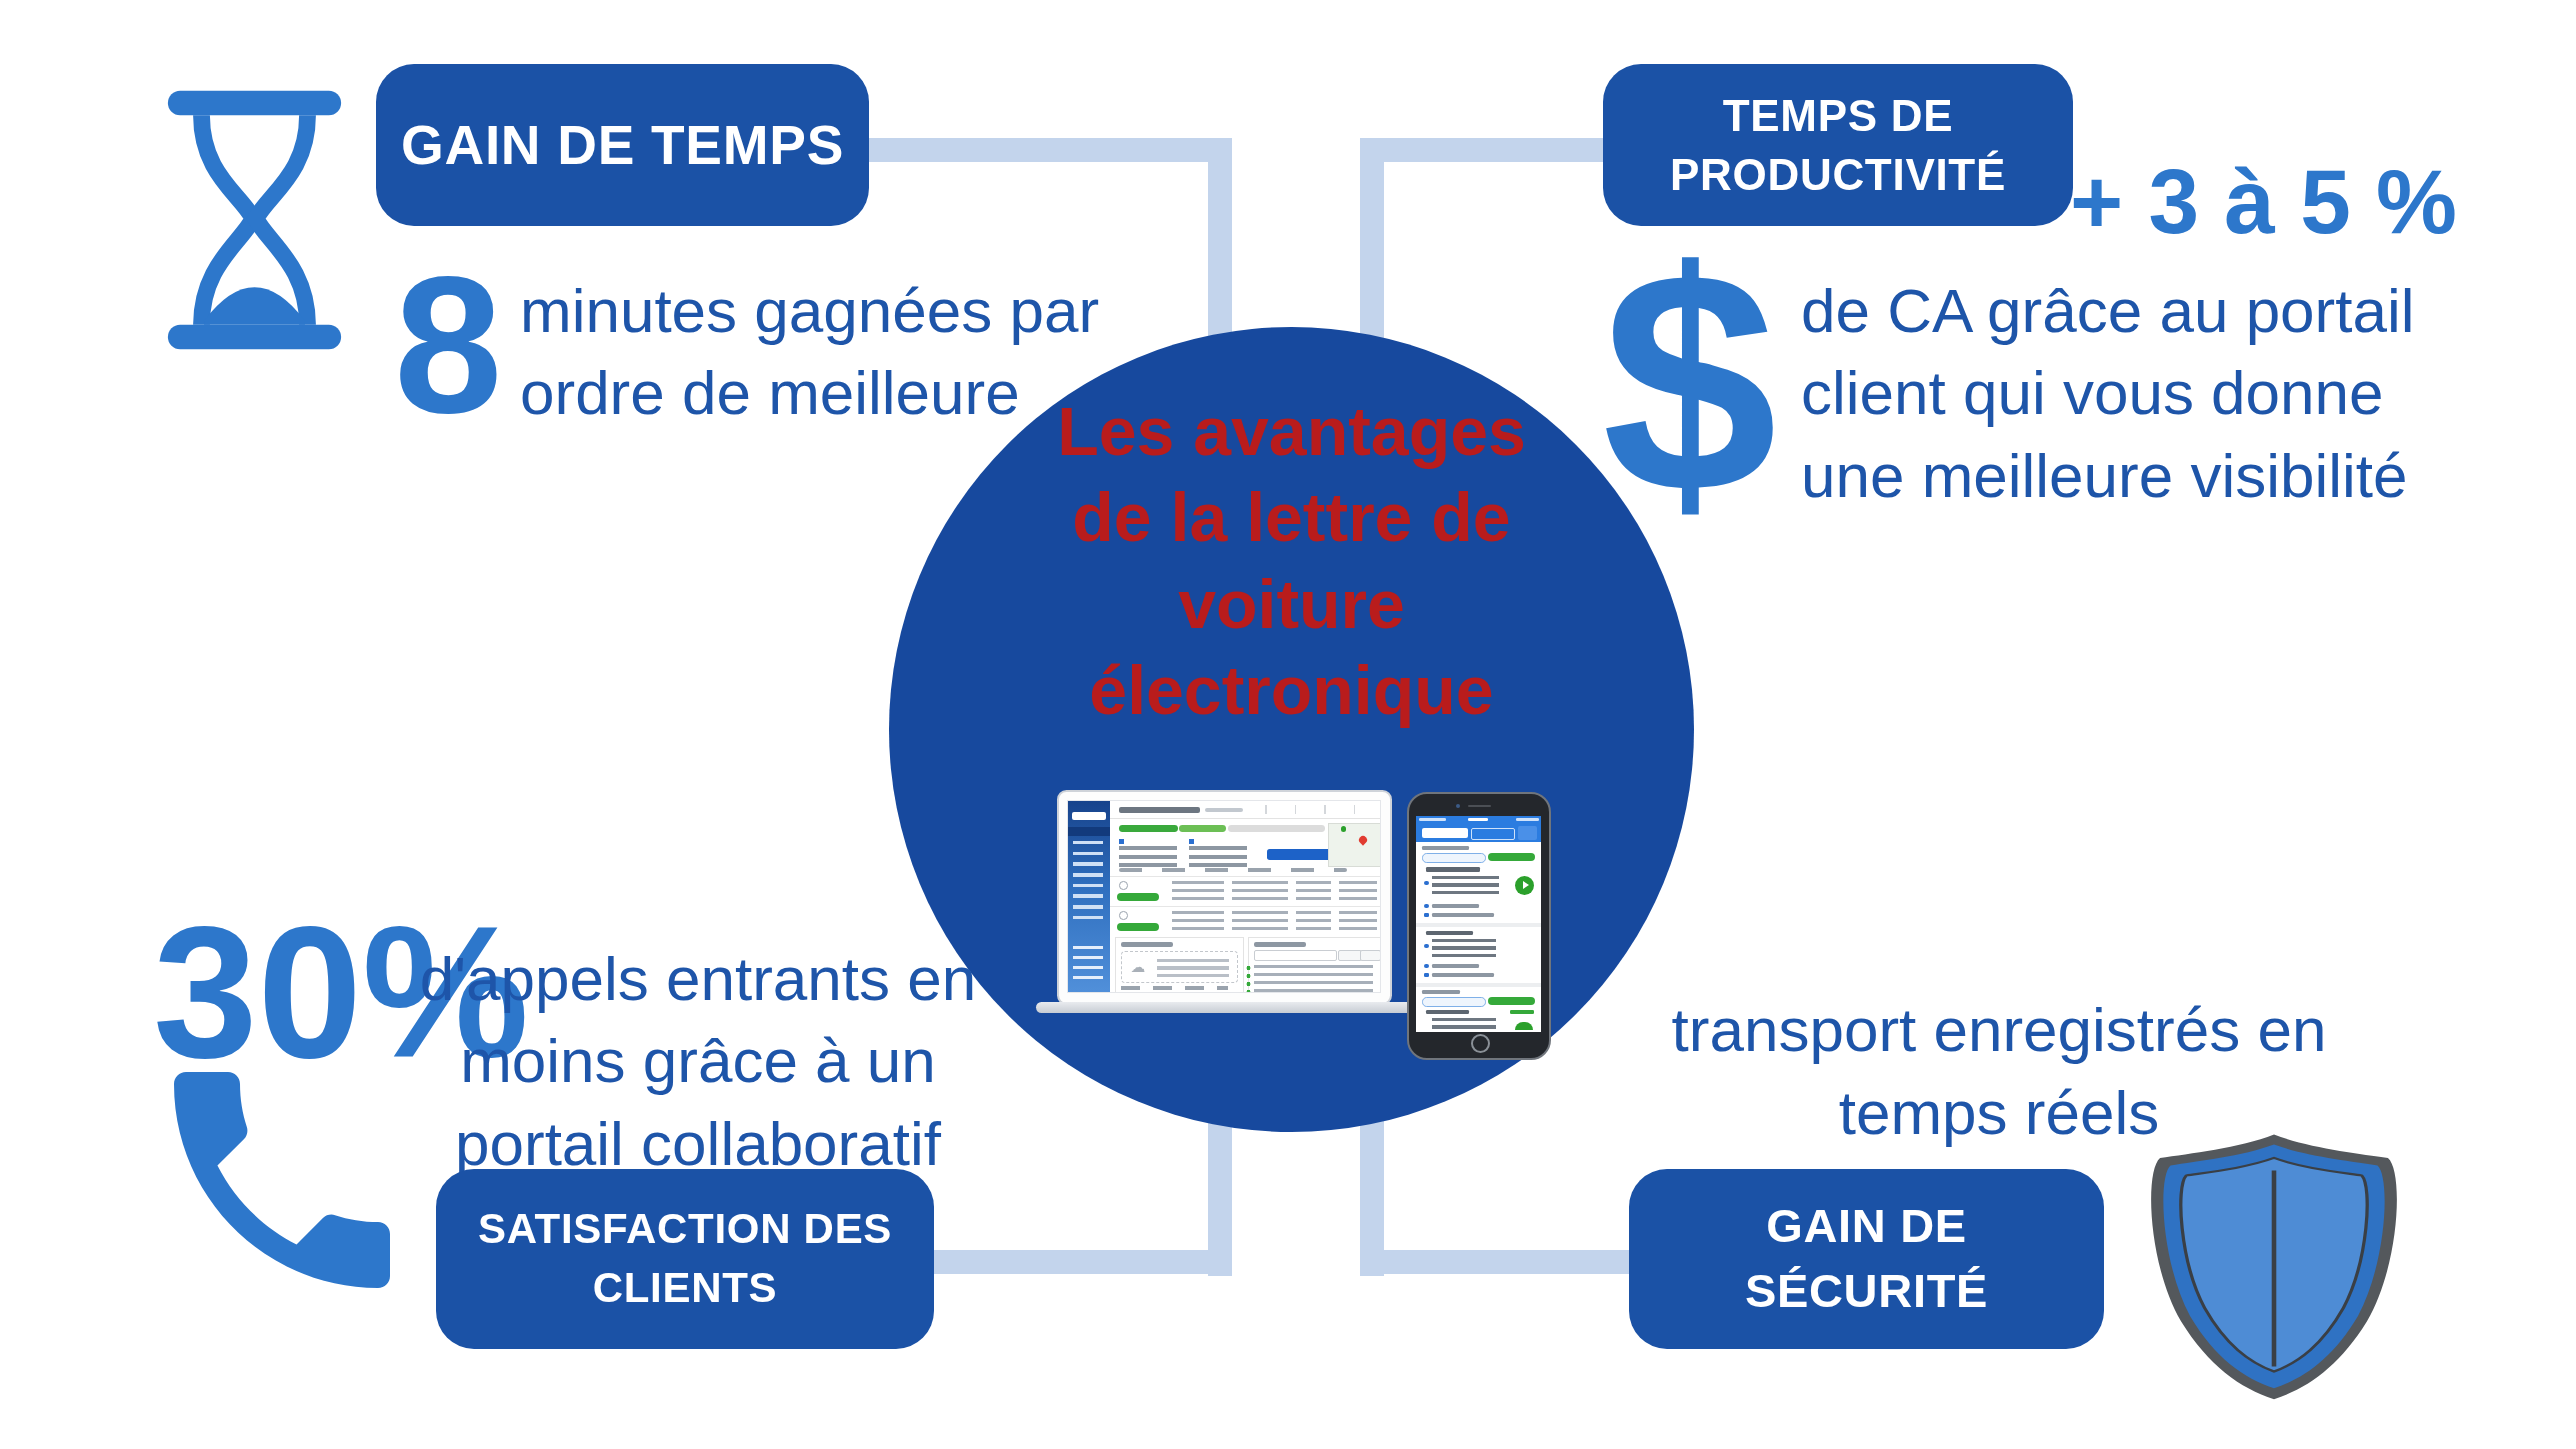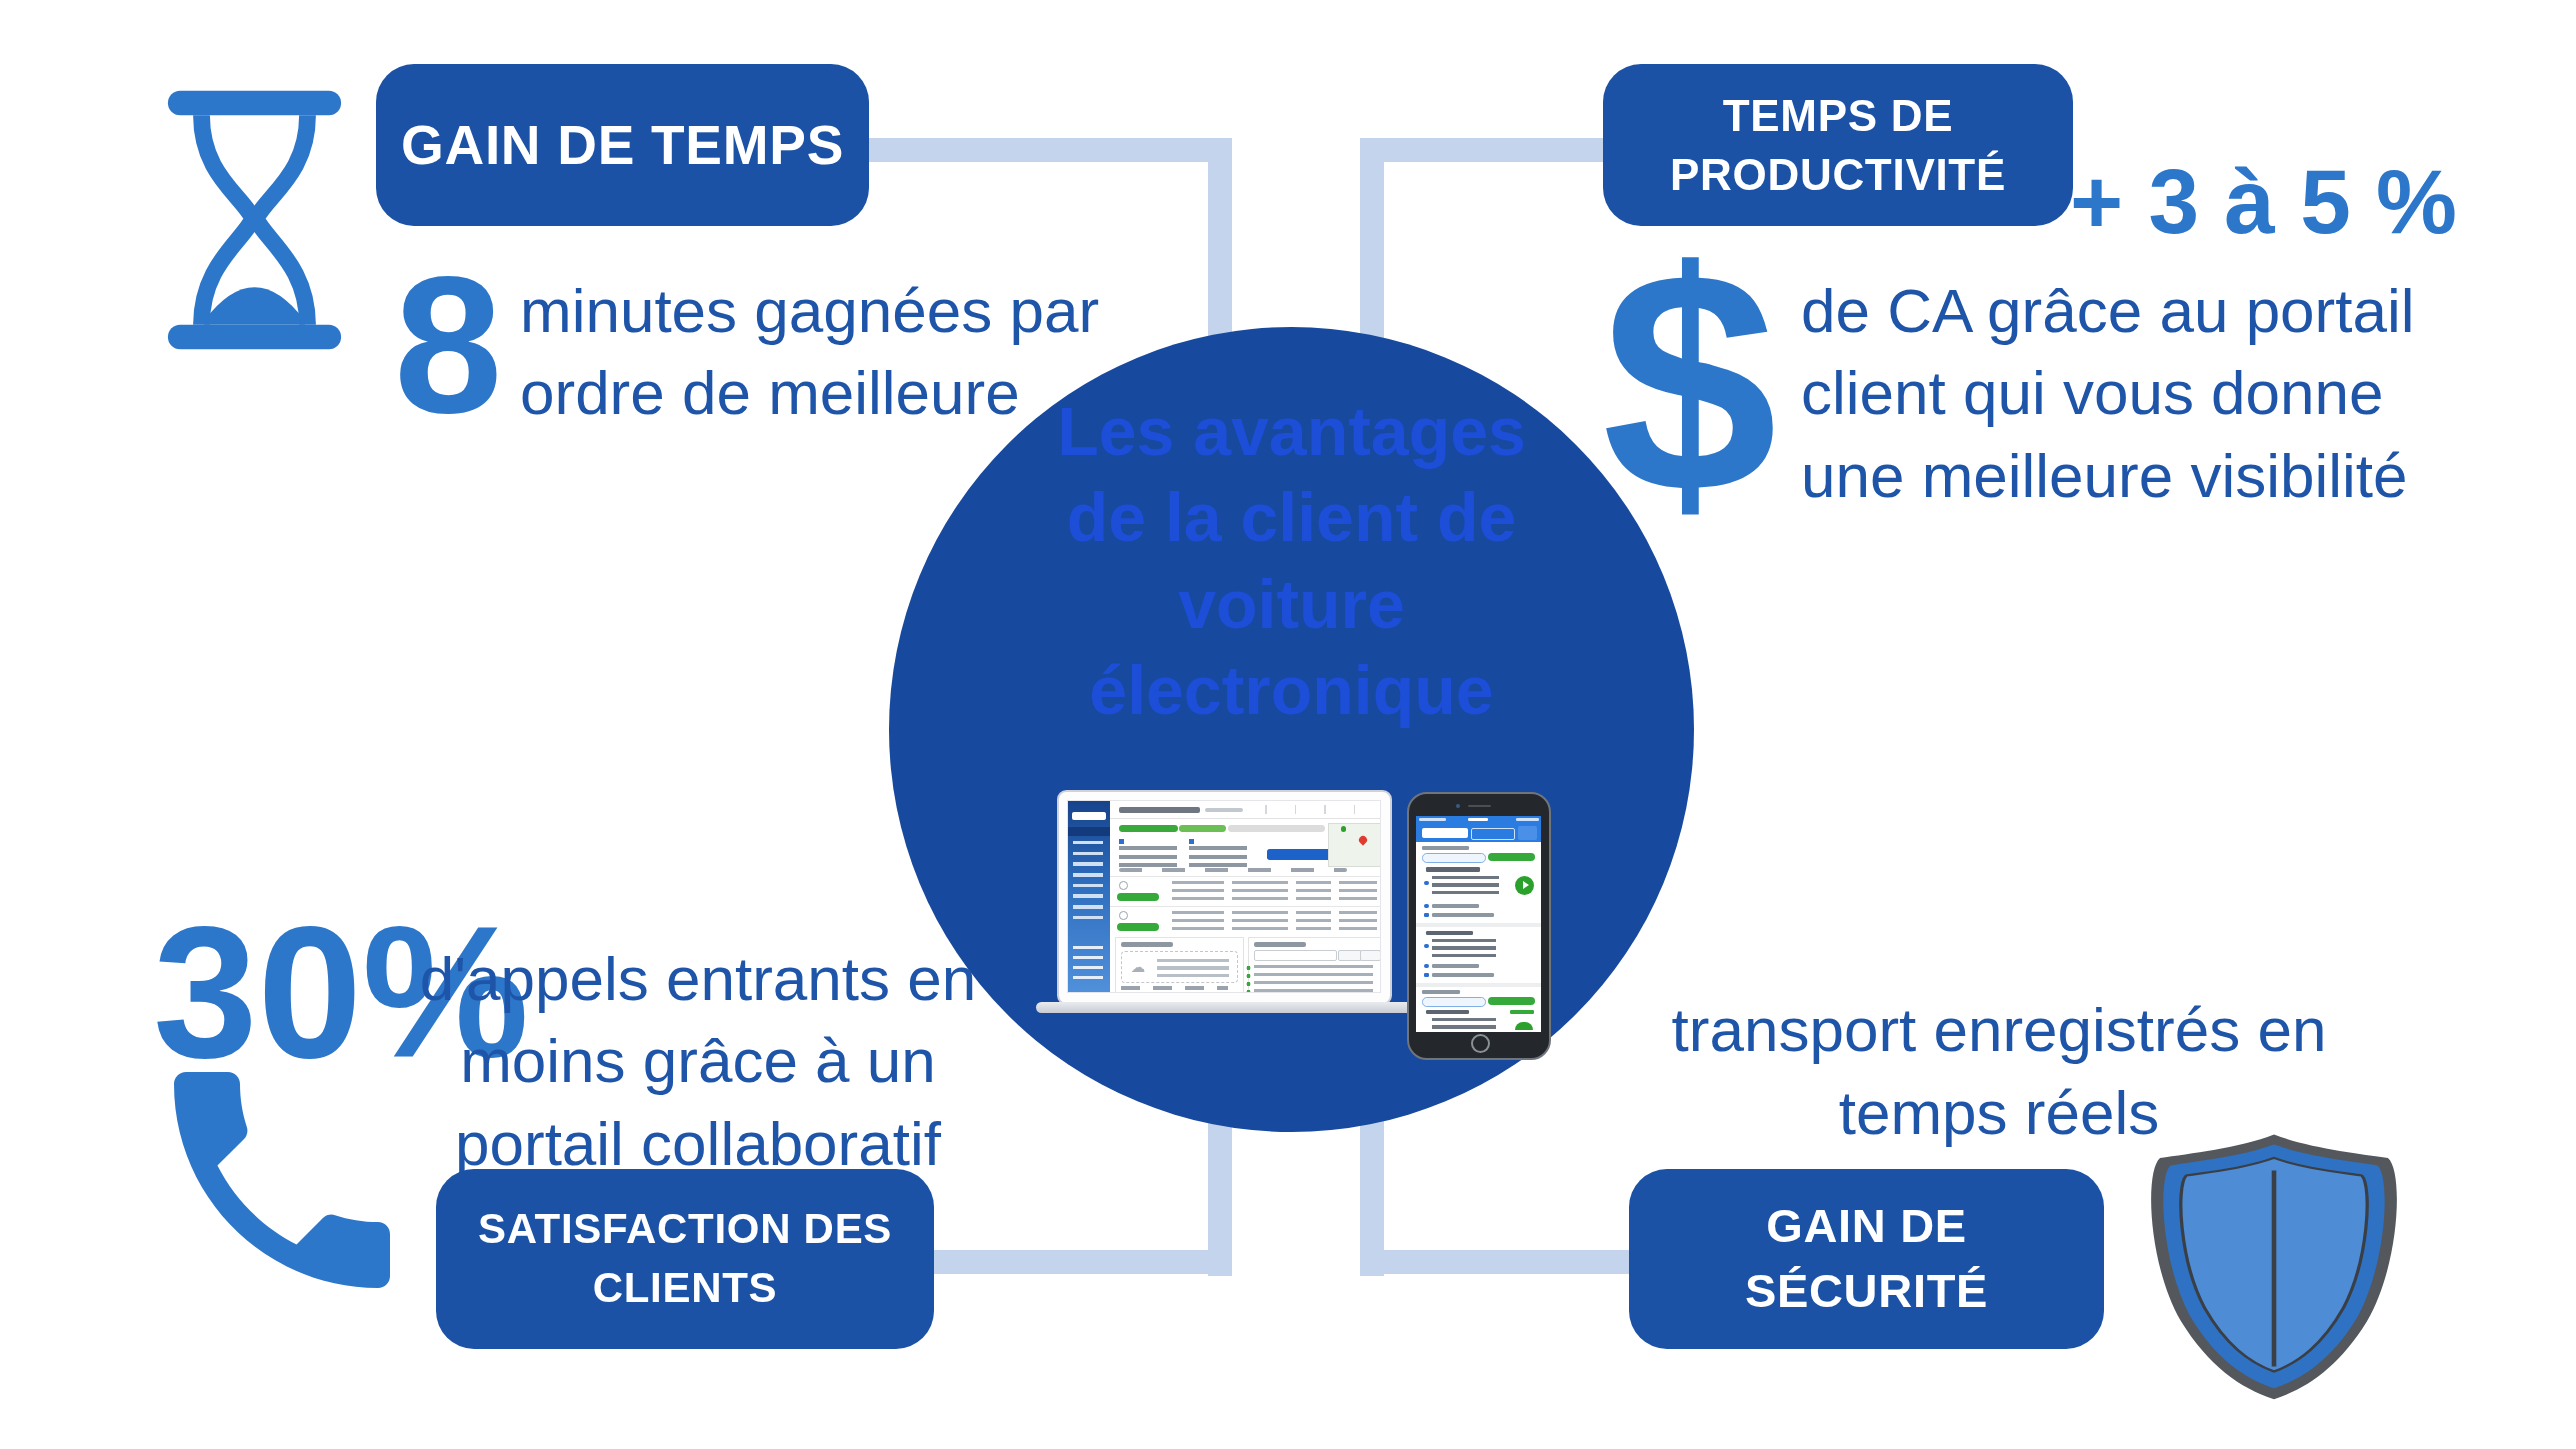--- a/index.html
+++ b/index.html
@@ -10,21 +10,21 @@
   .abs{position:absolute;}
   
   .conn{position:absolute;background:var(--line);z-index:1;}
   
   .circle{
     position:absolute;left:889px;top:327px;width:805px;height:805px;border-radius:50%;
     background:var(--circle);z-index:2;
   }
   .circle-title{
     position:absolute;left:889px;top:388px;width:805px;z-index:3;
-    color:#1d4ed8;font-size:68px;font-weight:700;text-align:center;line-height:1.27;
+    color:#b91c1c;font-size:68px;font-weight:700;text-align:center;line-height:1.27;
   }
   
   .badge{
     position:absolute;z-index:3;background:var(--navy);border-radius:38px;
     display:flex;flex-direction:column;align-items:center;justify-content:center;
     color:#fff;font-weight:700;text-align:center;letter-spacing:0.7px;
   }
   .badge span{display:block;}
   
   .stat{position:absolute;z-index:3;color:var(--mid);font-weight:700;line-height:1;}
@@ -120,21 +120,21 @@
 <div class="conn" style="left:1208px;top:138px;width:24px;height:597px;"></div>
 <div class="conn" style="left:1360px;top:138px;width:24px;height:597px;"></div>
 <div class="conn" style="left:1208px;top:731px;width:24px;height:545px;"></div>
 <div class="conn" style="left:1360px;top:731px;width:24px;height:545px;"></div>
 <div class="conn" style="left:926px;top:1250px;width:306px;height:24px;"></div>
 <div class="conn" style="left:1360px;top:1250px;width:274px;height:24px;"></div>
 
 <div class="circle"></div>
 <div class="circle-title">
   <span>Les avantages</span><br>
-  <span>de la client de</span><br>
+  <span>de la lettre de</span><br>
   <span>voiture</span><br>
   <span>électronique</span>
 </div>
 
 <div class="icon" style="left:164px;top:86px;width:181px;height:268px;">
   <svg viewBox="0 0 280 400" width="181" height="268">
     <rect x="6" y="0" width="268" height="38" rx="19" fill="#2d77cb"></rect>
     <rect x="6" y="362" width="268" height="38" rx="19" fill="#2d77cb"></rect>
     <path d="M58 38 C58 128 118 160 138 198 C118 236 58 272 58 362" fill="none" stroke="#2d77cb" stroke-width="26"></path>
     <path d="M222 38 C222 128 162 160 142 198 C162 236 222 272 222 362" fill="none" stroke="#2d77cb" stroke-width="26"></path>

